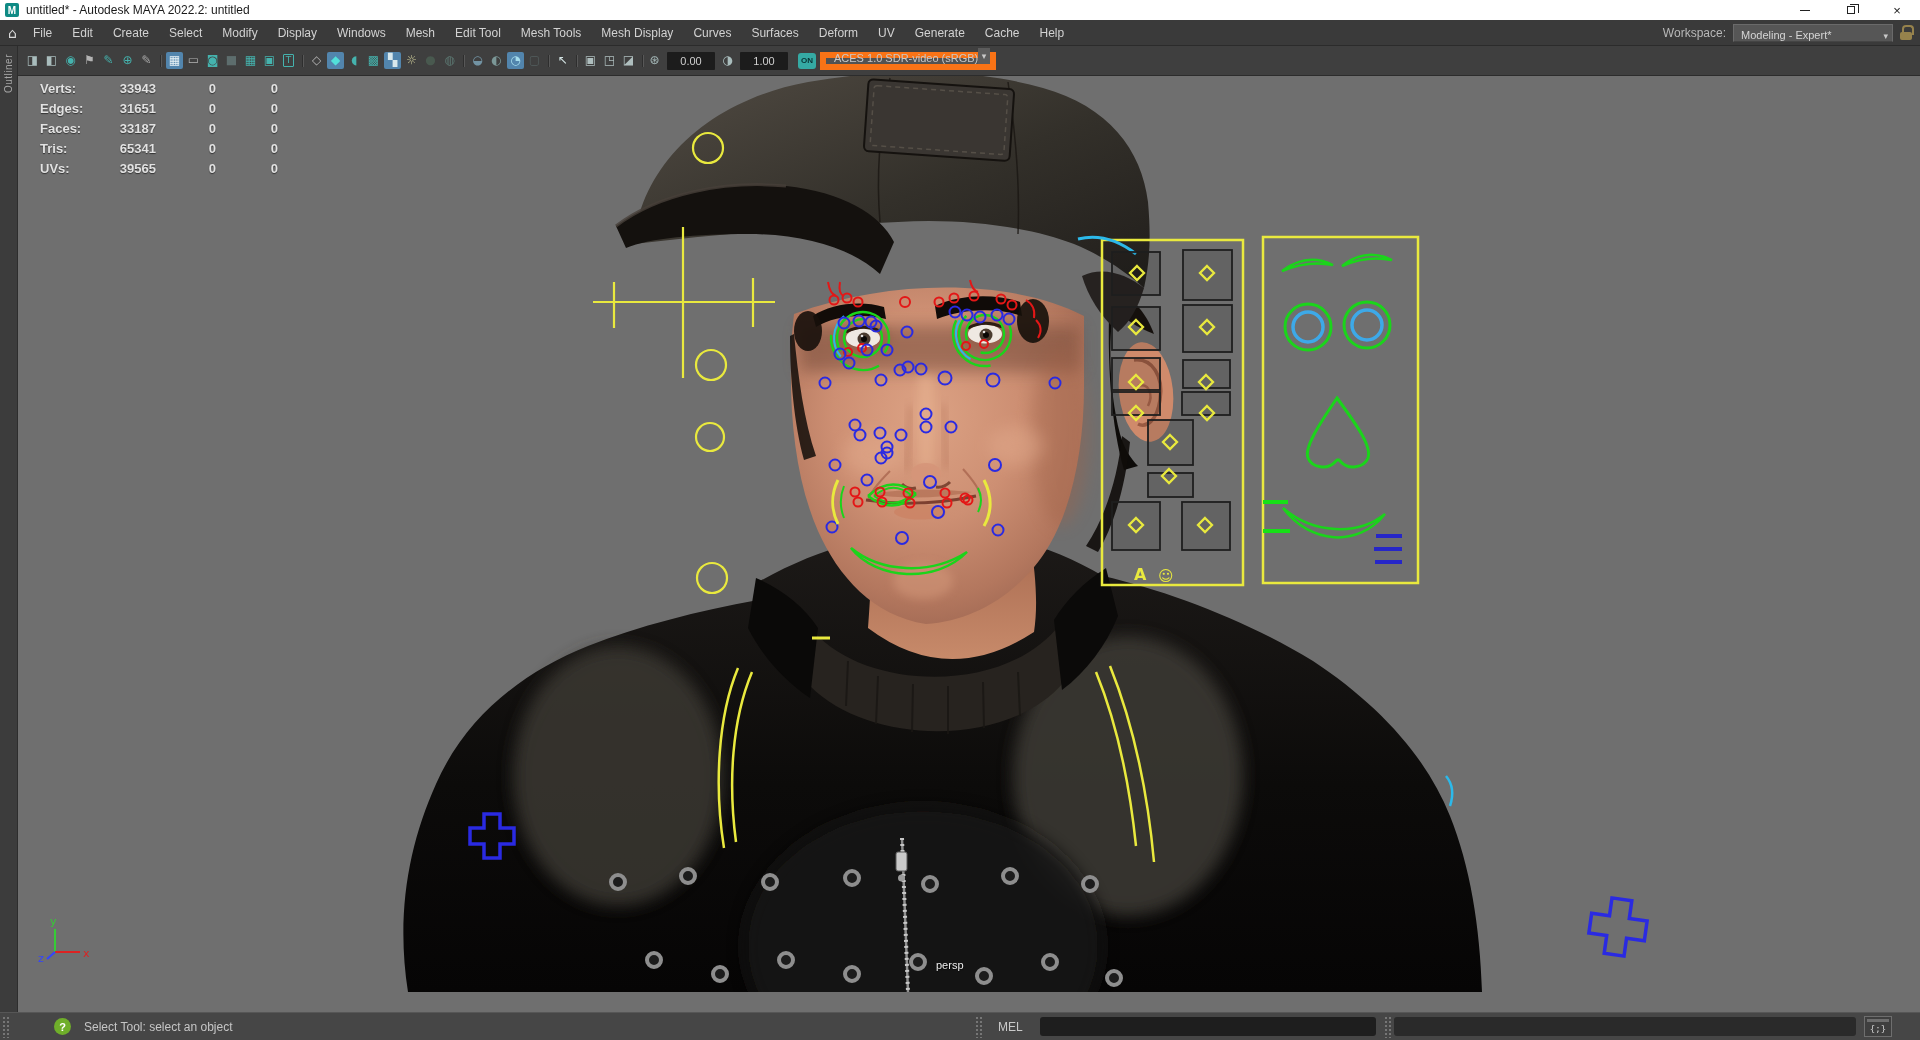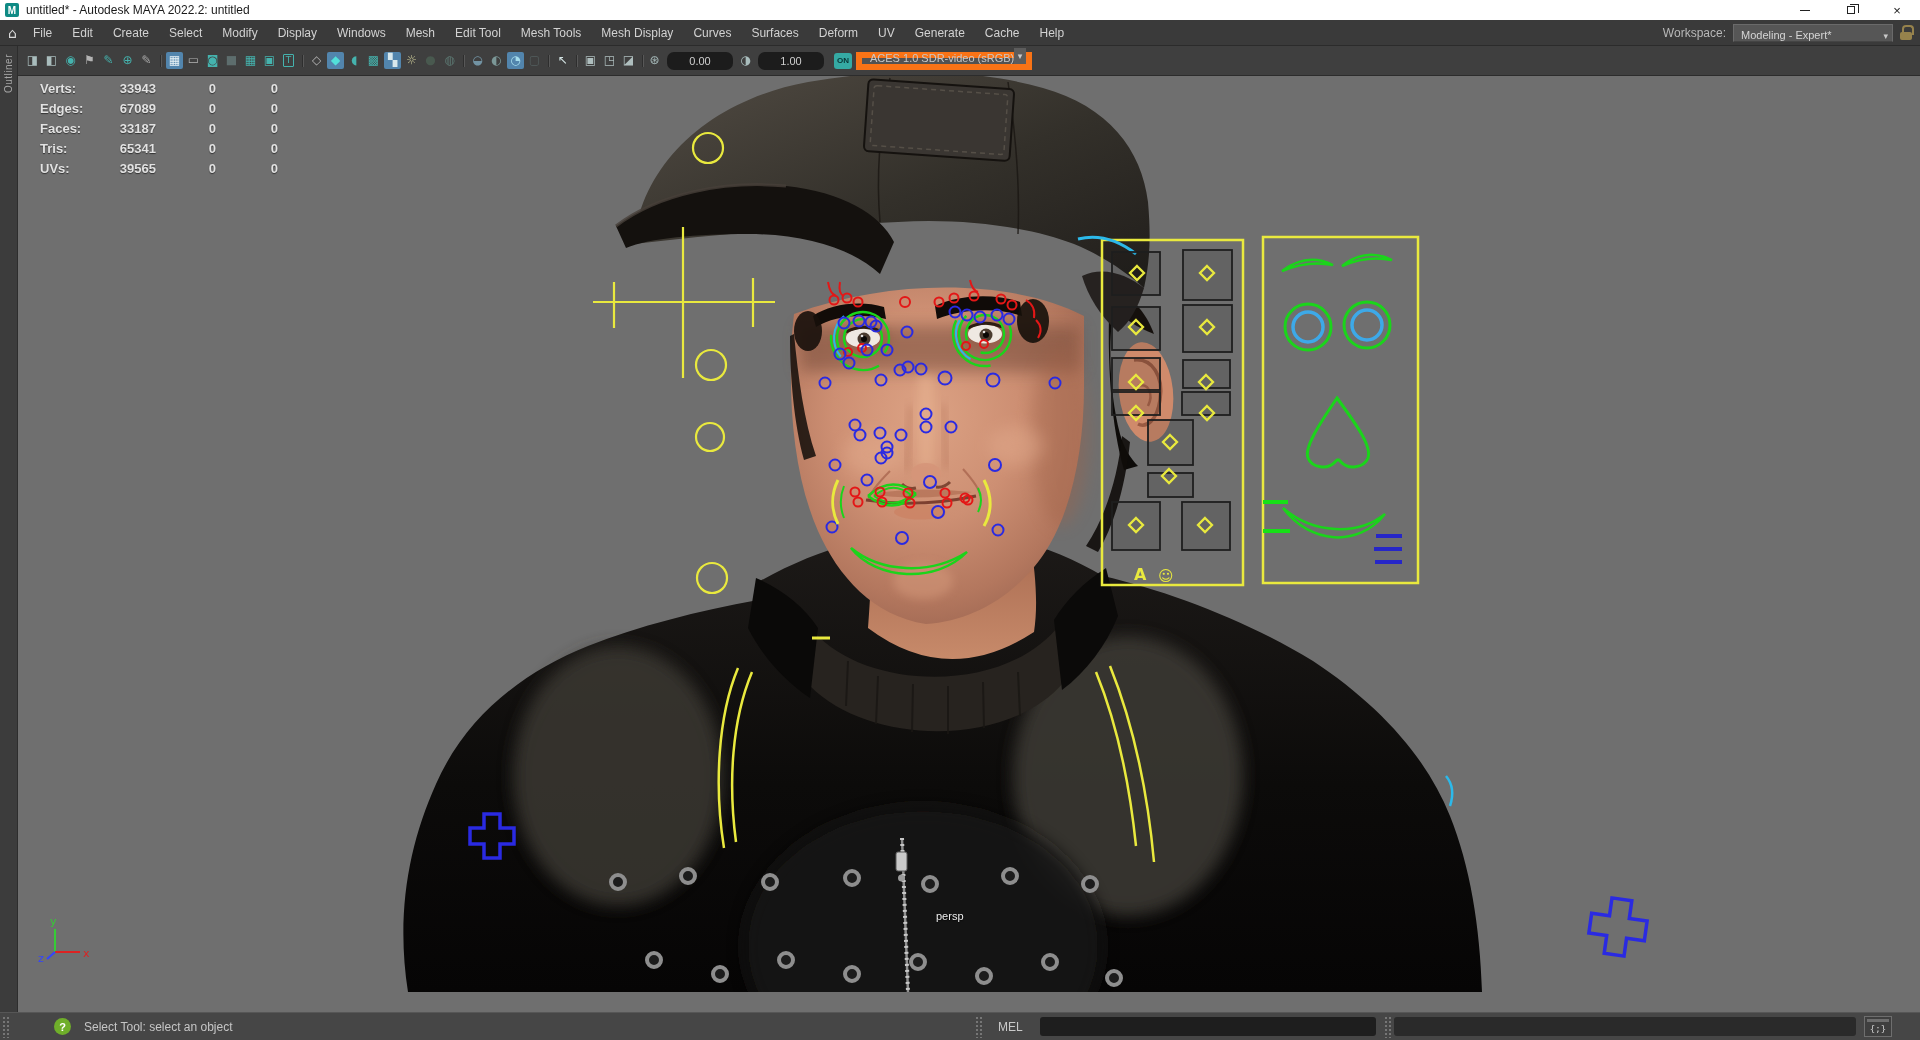--- a/index.html
+++ b/index.html
@@ -47,39 +47,39 @@
 
   
   .ptoolbar{height:30px;background:#3f3f3f;border-bottom:1px solid #2c2c2c;display:flex;align-items:center;padding-left:6px;}
   .ticons{display:flex;align-items:center;gap:2px;}
   .ticon{width:17px;height:17px;display:flex;align-items:center;justify-content:center;
     font-family:"DejaVu Sans",sans-serif;font-size:12px;line-height:17px;cursor:default;}
   .ticon.active{background:#5285ad;border-radius:2px;}
   .ticon.tsep{width:7px;}
   .ticon.tsep::before{content:"";width:1px;height:12px;background:#2e2e2e;box-shadow:1px 0 0 #585858;}
   .ticon.boxed span{border:1px solid currentColor;font-size:9px;line-height:9px;padding:1px 2px;border-radius:1px;}
-  .tfield{width:66px;height:18px;background:#1c1c1c;border-radius:7px;color:#cfcfcf;font-size:11px;
+  .tfield{width:48px;height:18px;background:#1c1c1c;border-radius:1px;color:#cfcfcf;font-size:11px;
     display:flex;align-items:center;justify-content:center;margin:0 4px;}
   .cm-on{min-width:18px;height:16px;background:#35aaa4;color:#093434;font-size:8px;font-weight:bold;
     display:flex;align-items:center;justify-content:center;border-radius:3px;margin:0 4px 0 6px;padding:0 2px;}
   .cm-select{width:176px;height:18px;background:#525252;border:6px solid #f97316;display:flex;align-items:flex-end;justify-content:space-between;}
   .cm-select .val{font-size:11px;color:#c9c9c9;padding-left:8px;white-space:nowrap;}
   .cm-select .arr{width:20px;height:16px;background:#5c5c5c;display:flex;align-items:center;justify-content:center;}
 
   
   .viewport{flex:1;position:relative;background:var(--viewport-bg,#6f6f6f);overflow:hidden;}
   .scene{position:absolute;inset:0;}
   .hud{position:absolute;left:22px;top:2px;z-index:3;}
   .hud-row{display:flex;height:20px;align-items:center;font-size:13px;font-weight:bold;color:#e2e2e2;
     text-shadow:0 1px 1px rgba(0,0,0,.55);}
   .hud-label{width:70px;text-align:left;}
   .hud-v1{width:46px;text-align:right;}
   .hud-v2{width:60px;text-align:right;}
   .hud-v3{width:62px;text-align:right;}
-  .persp-label{position:absolute;left:918px;top:834px;z-index:3;font-size:11px;color:#ececec;
+  .persp-label{position:absolute;left:918px;top:883px;z-index:3;font-size:11px;color:#ececec;
     text-shadow:0 1px 1px rgba(0,0,0,.6);}
 
   
   .ry{stroke:var(--rig-yellow);fill:none;}
   .rg{stroke:var(--rig-green);fill:none;}
   .rb{stroke:var(--rig-blue);fill:none;}
   .rr{stroke:var(--rig-red);fill:none;}
   .rc{stroke:var(--rig-cyan);fill:none;}
 
   
@@ -294,21 +294,21 @@
       <div class="hud">
 
       <div class="hud-row">
           <span class="hud-label">Verts:</span>
           <span class="hud-v1">33943</span>
           <span class="hud-v2">0</span>
           <span class="hud-v3">0</span>
         </div>
           <div class="hud-row">
           <span class="hud-label">Edges:</span>
-          <span class="hud-v1">67089</span>
+          <span class="hud-v1">31651</span>
           <span class="hud-v2">0</span>
           <span class="hud-v3">0</span>
         </div>
           <div class="hud-row">
           <span class="hud-label">Faces:</span>
           <span class="hud-v1">33187</span>
           <span class="hud-v2">0</span>
           <span class="hud-v3">0</span>
         </div>
           <div class="hud-row">

